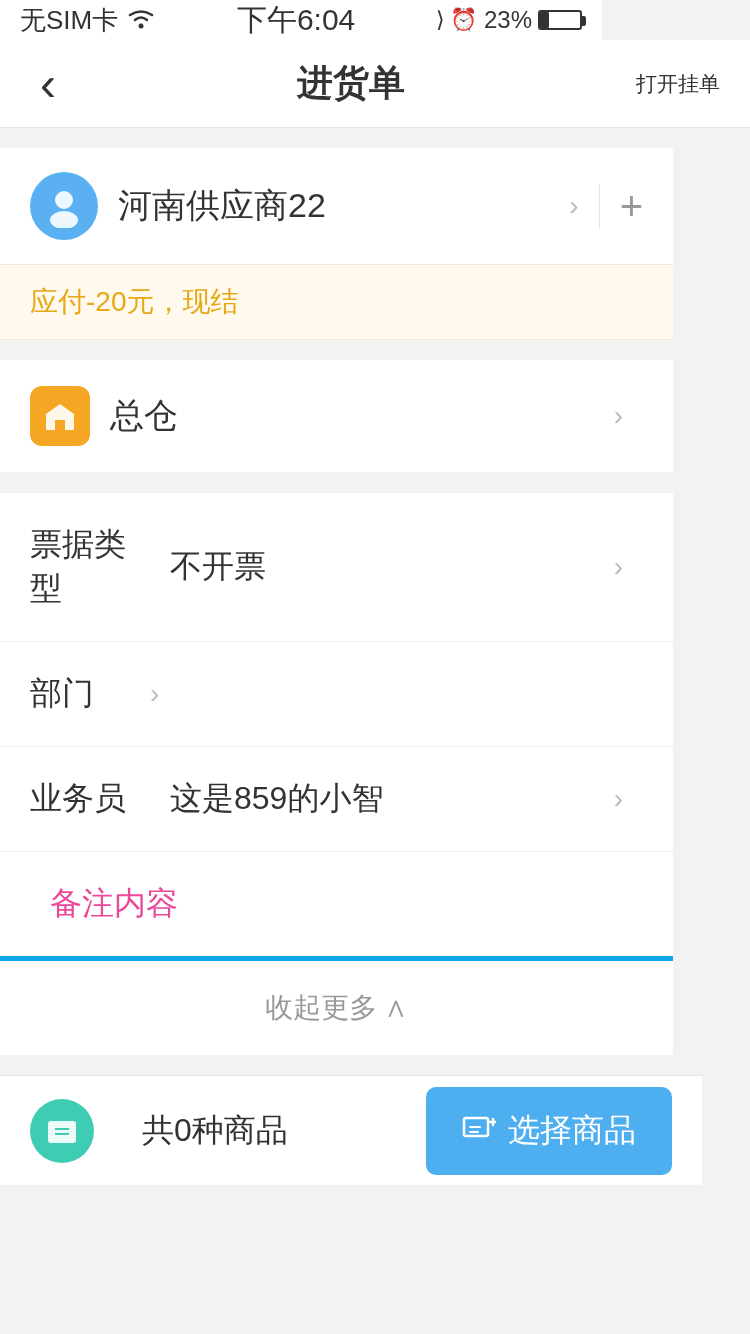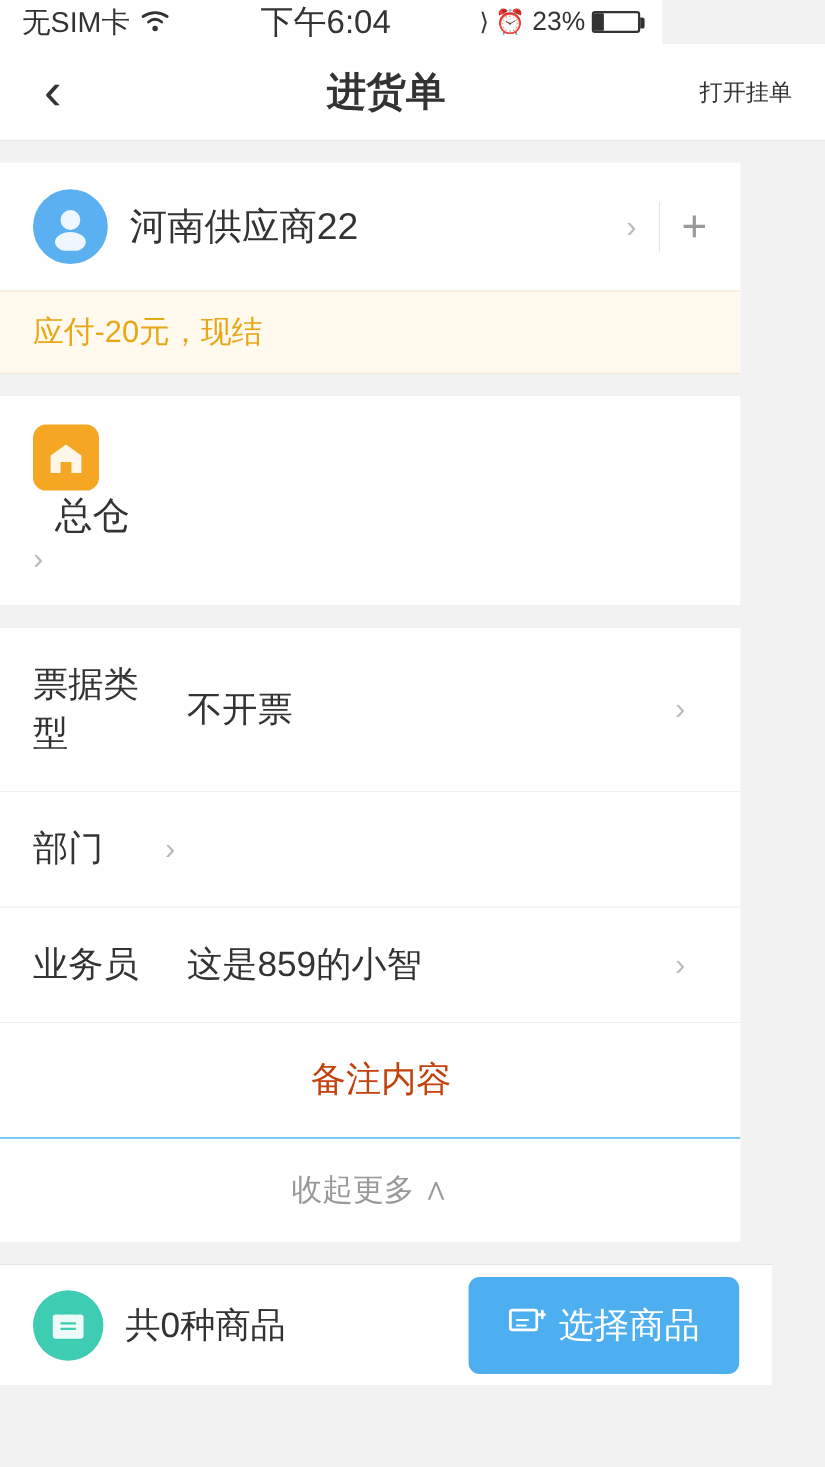--- a/index.html
+++ b/index.html
@@ -137,24 +137,24 @@
       padding: 18px 30px;
       font-size: 28px;
       color: #e6a817;
       border-top: 1px solid #f0e8d0;
       border-bottom: 1px solid #f0e8d0;
     }
 
     
     .warehouse-row {
       display: flex;
+      align-items: center;
       padding: 26px 30px;
       background: #fff;
       border-bottom: none;
-      flex-direction: column;
     }
     .warehouse-icon-bg {
       width: 60px;
       height: 60px;
       border-radius: 12px;
       background: #f5a623;
       display: flex;
       align-items: center;
       justify-content: center;
       flex-shrink: 0;
@@ -181,45 +181,46 @@
       width: 120px;
       flex-shrink: 0;
     }
     .form-value {
       flex: 1;
       font-size: 32px;
       color: #333;
       margin-left: 20px;
     }
     .form-value.placeholder {
-      color: #c2410c;
-      text-align: center;
+      color: #ec4899;
     }
 
     
     .collapse-row {
       text-align: center;
       padding: 28px 0;
       background: #fff;
-      border-top: 1px solid #0ea5e9;
+      border-top: 5px solid #0ea5e9;
       font-size: 28px;
       color: #999;
       cursor: pointer;
+      font-family: Liberation Serif, serif;
     }
 
     
     .bottom-bar {
       width: 702px;
       height: 110px;
       background: #fff;
       border-top: 1px solid #e5e5e5;
       display: flex;
       align-items: center;
       padding: 0 30px;
       margin-top: 20px;
+      gap: 28px;
     }
     .product-icon-bg {
       width: 64px;
       height: 64px;
       border-radius: 50%;
       background: #3ecdb2;
       display: flex;
       align-items: center;
       justify-content: center;
       flex-shrink: 0;

